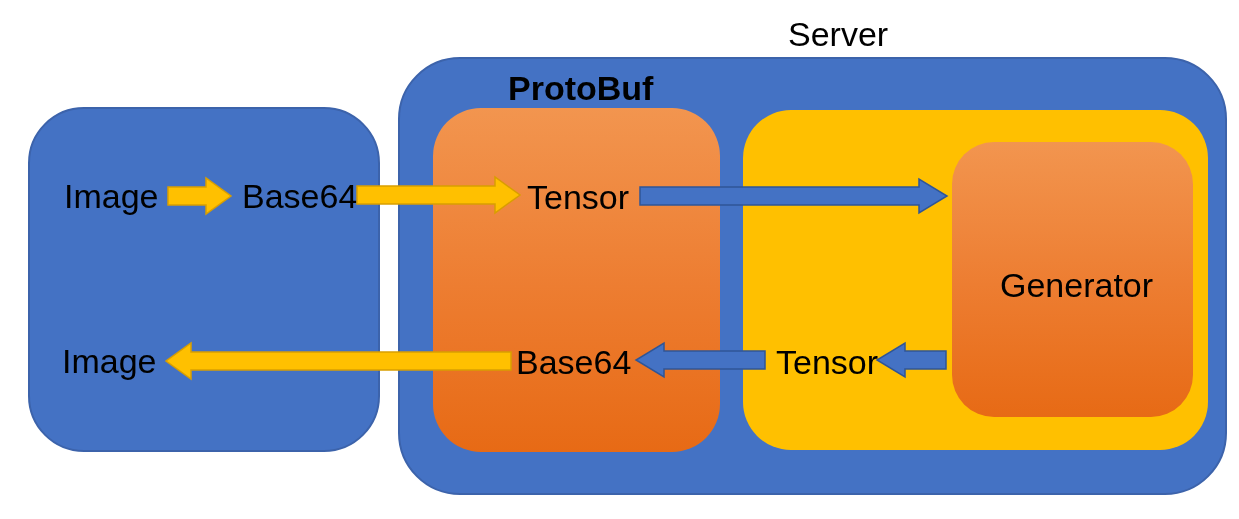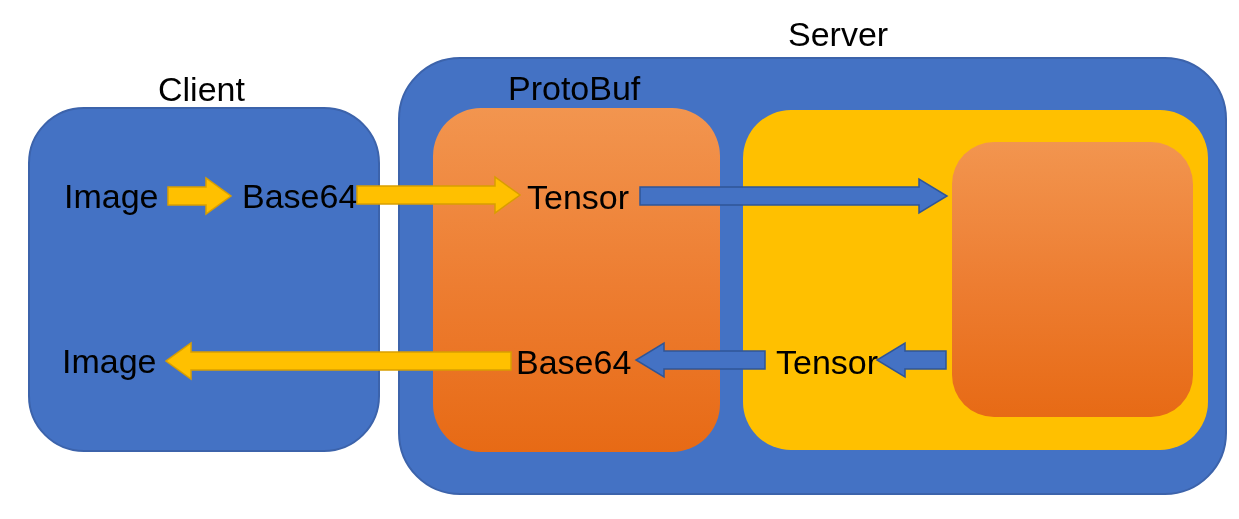--- a/index.html
+++ b/index.html
@@ -38,21 +38,21 @@
   }
 
   #client-box    { left: 28px;  top: 107px; width: 352px; height: 345px; }
   #server-box    { left: 398px; top: 57px;  width: 829px; height: 438px; border-radius: 62px; }
   #protobuf-box  { left: 433px; top: 108px; width: 287px; height: 344px; }
   #model-box     { left: 743px; top: 110px; width: 465px; height: 340px; }
   #generator-box { left: 952px; top: 142px; width: 241px; height: 275px; border-radius: 42px; }
 
   #client-label    { left: 158px;  top: 69px;  }
   #server-label    { left: 760px;  top: 14px; margin-left: 28px;  }
-  #protobuf-label  { left: 508px;  top: 68px;  }
+  #protobuf-label  { left: 508px;  top: 68px; font-weight: bold;  }
   #model-label     { left: 918px;  top: 70px;  }
   #generator-label { left: 1000px; top: 265px; }
 
   #image-top     { left: 64px;  top: 176px; }
   #base64-top    { left: 242px; top: 176px; }
   #tensor-top    { left: 527px; top: 177px; }
   #image-bottom  { left: 62px;  top: 341px; }
   #base64-bottom { left: 516px; top: 342px; }
   #tensor-bottom { left: 776px; top: 342px; }
 
@@ -67,23 +67,23 @@
 
 <div class="canvas" style="--bg: #FFFFFF; --blue: #4472C4; --blue-border: #3C63AB; --yellow: #FFC000; --orange-top: #F2954F; --orange-mid: #ED7D31; --orange-bottom: #E76A15; --text: #000000;">
 
   <div class="box blue-box" id="client-box"></div>
   <div class="box blue-box" id="server-box"></div>
 
   <div class="box orange-box" id="protobuf-box"></div>
   <div class="box yellow-box" id="model-box"></div>
   <div class="box orange-box" id="generator-box"></div>
 
-  <div class="lbl" id="client-label">Client</div>
   <div class="lbl" id="server-label">Server</div>
   <div class="lbl" id="protobuf-label">ProtoBuf</div>
+  <div class="lbl" id="generator-label">Generator</div>
 
   <div class="txt" id="image-top">Image</div>
   <div class="txt" id="base64-top">Base64</div>
   <div class="txt" id="tensor-top">Tensor</div>
 
   <div class="txt" id="image-bottom">Image</div>
   <div class="txt" id="base64-bottom">Base64</div>
   <div class="txt" id="tensor-bottom">Tensor</div>
 
   <svg id="arrow-layer" width="1239" height="519" viewBox="0 0 1239 519">

